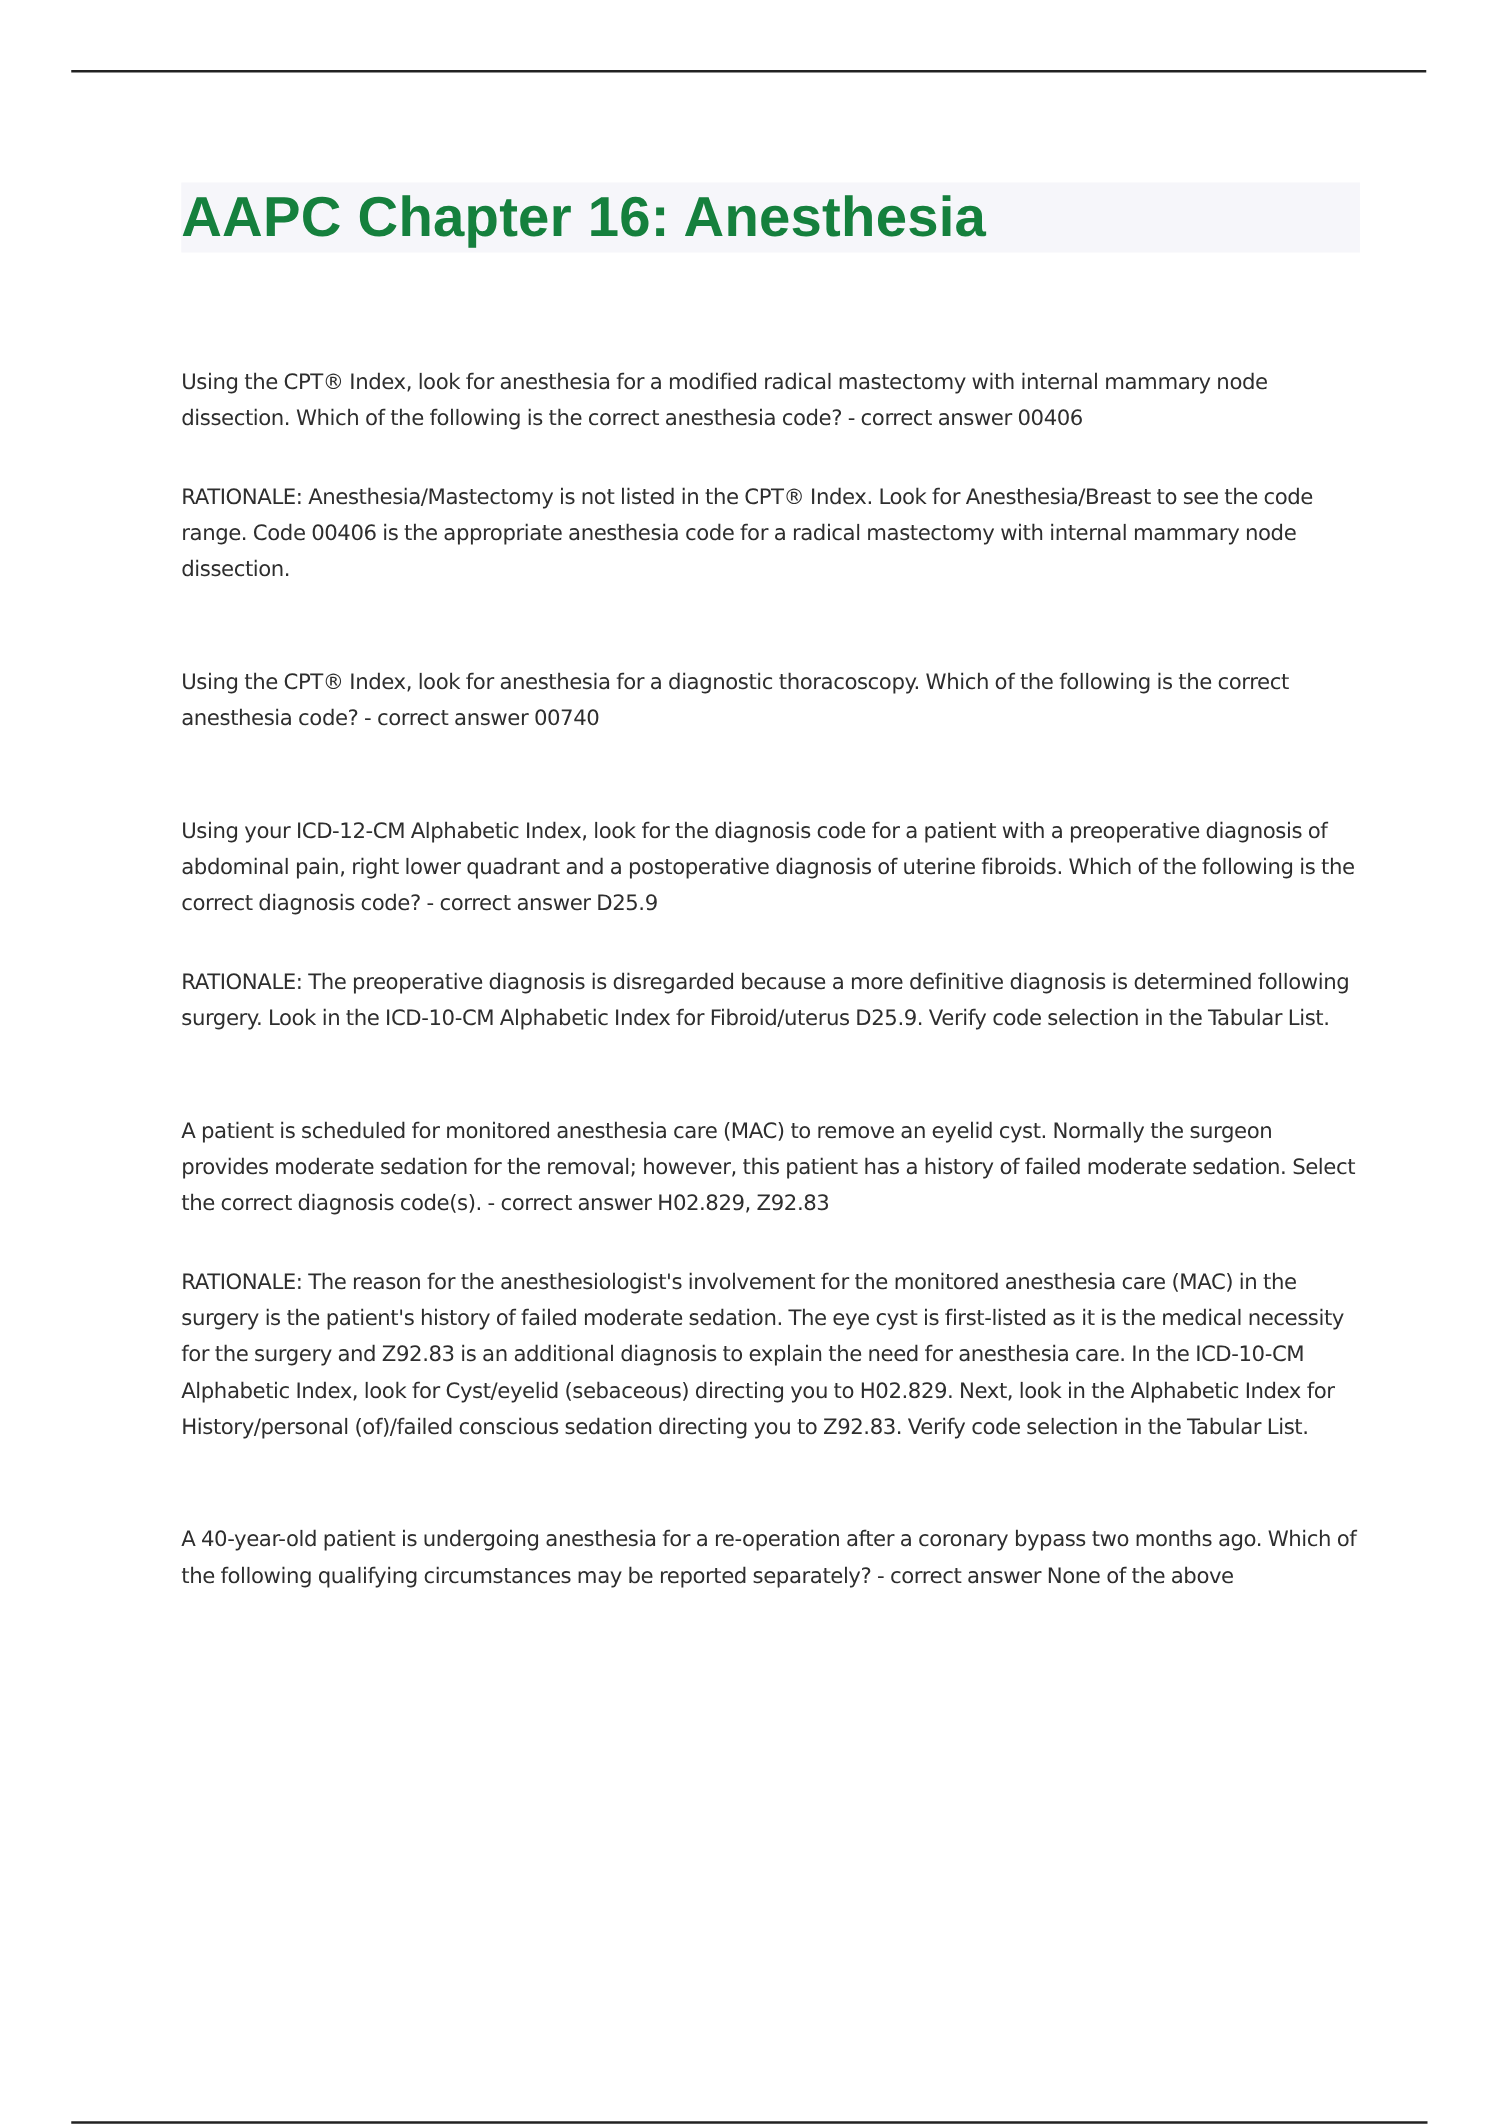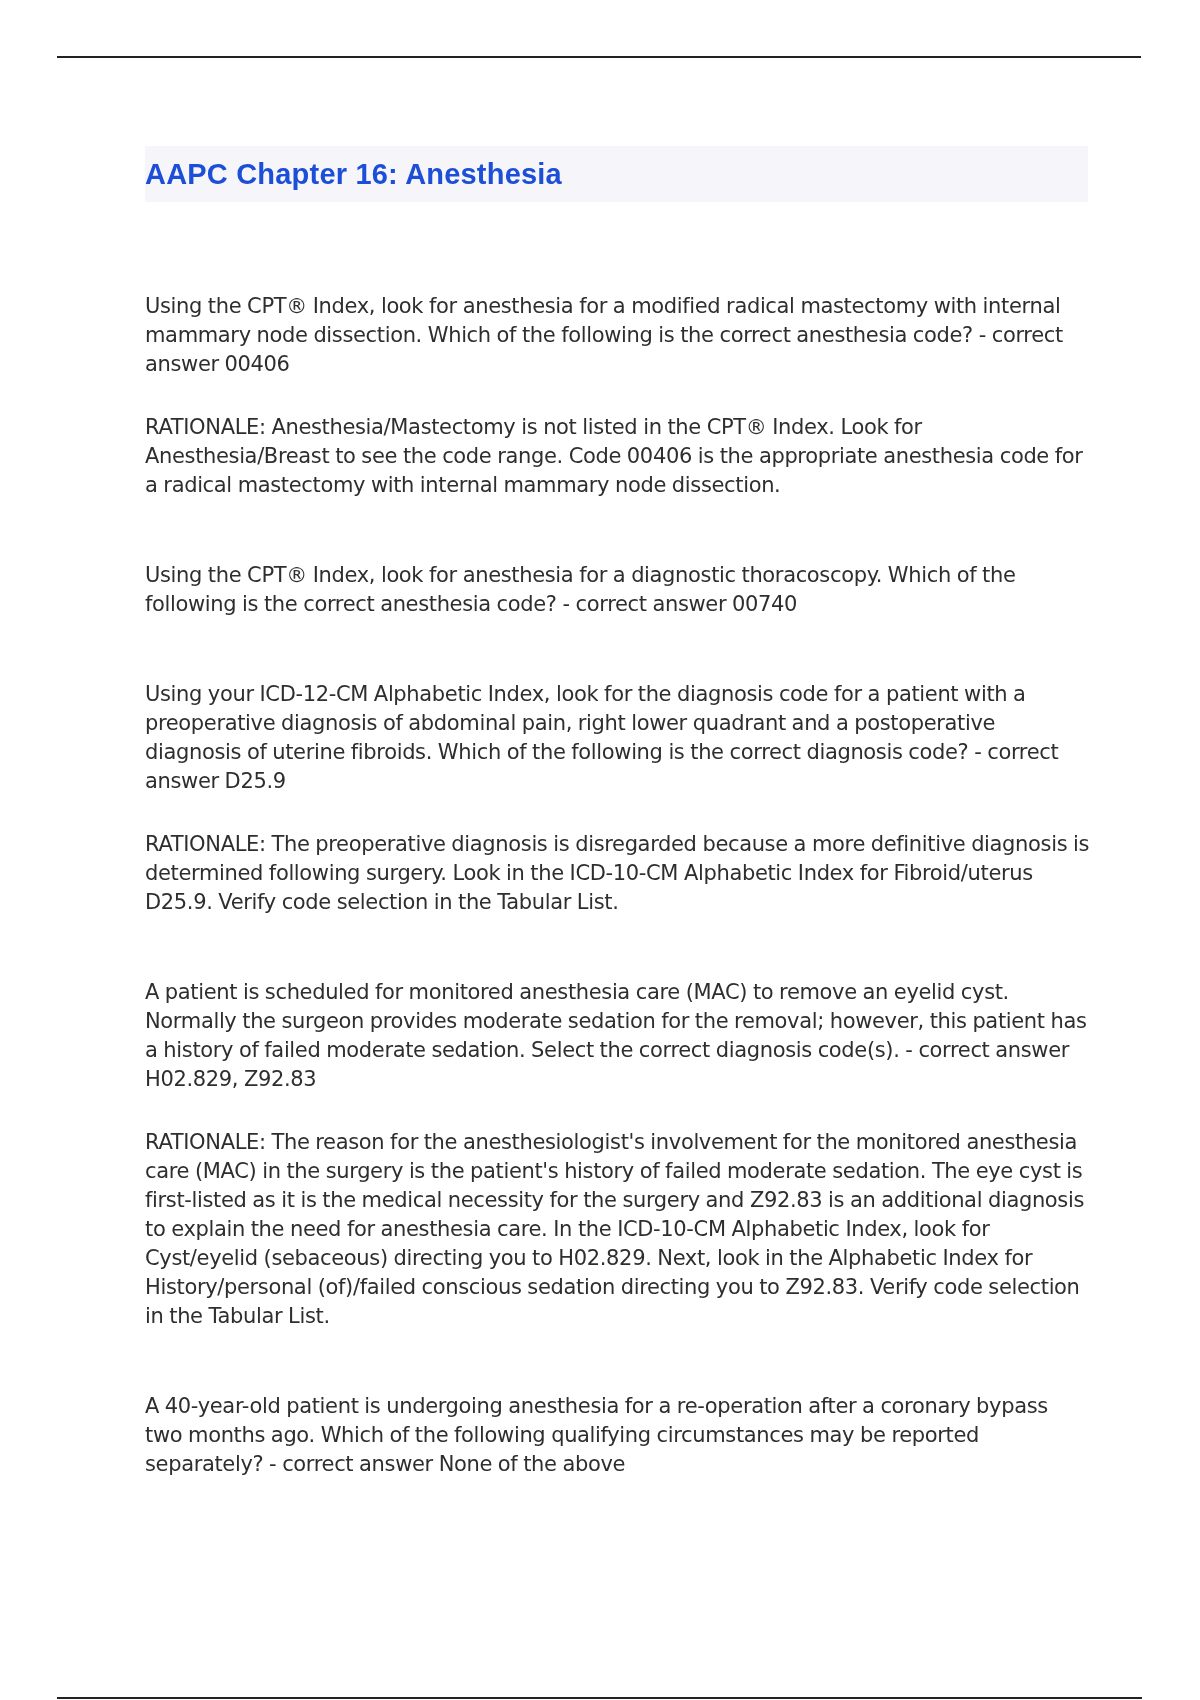--- a/index.html
+++ b/index.html
@@ -39,34 +39,34 @@
       height: 56px;
       background: #f6f6fa;
     }
     .title {
       position: absolute;
       left: 145px;
       top: 146px;
       margin: 0;
       font-family: "Liberation Sans", sans-serif;
       font-weight: bold;
-      font-size: 29px;
+      font-size: 45px;
       line-height: 56px;
-      color: #1d4ed8;
+      color: #15803d;
       letter-spacing: 0.2px;
       white-space: nowrap;
       text-align: center;
     }
     .content {
       position: absolute;
       left: 145px;
       top: 292px;
       width: 945px;
       font-family: "DejaVu Sans", sans-serif;
-      font-size: 21px;
+      font-size: 17px;
       line-height: 29px;
       color: #2e2e2e;
       letter-spacing: -0.35px;
       word-spacing: -0.5px;
     }
     .qa {
       margin: 0;
     }
     .qa p {
       margin: 0;

